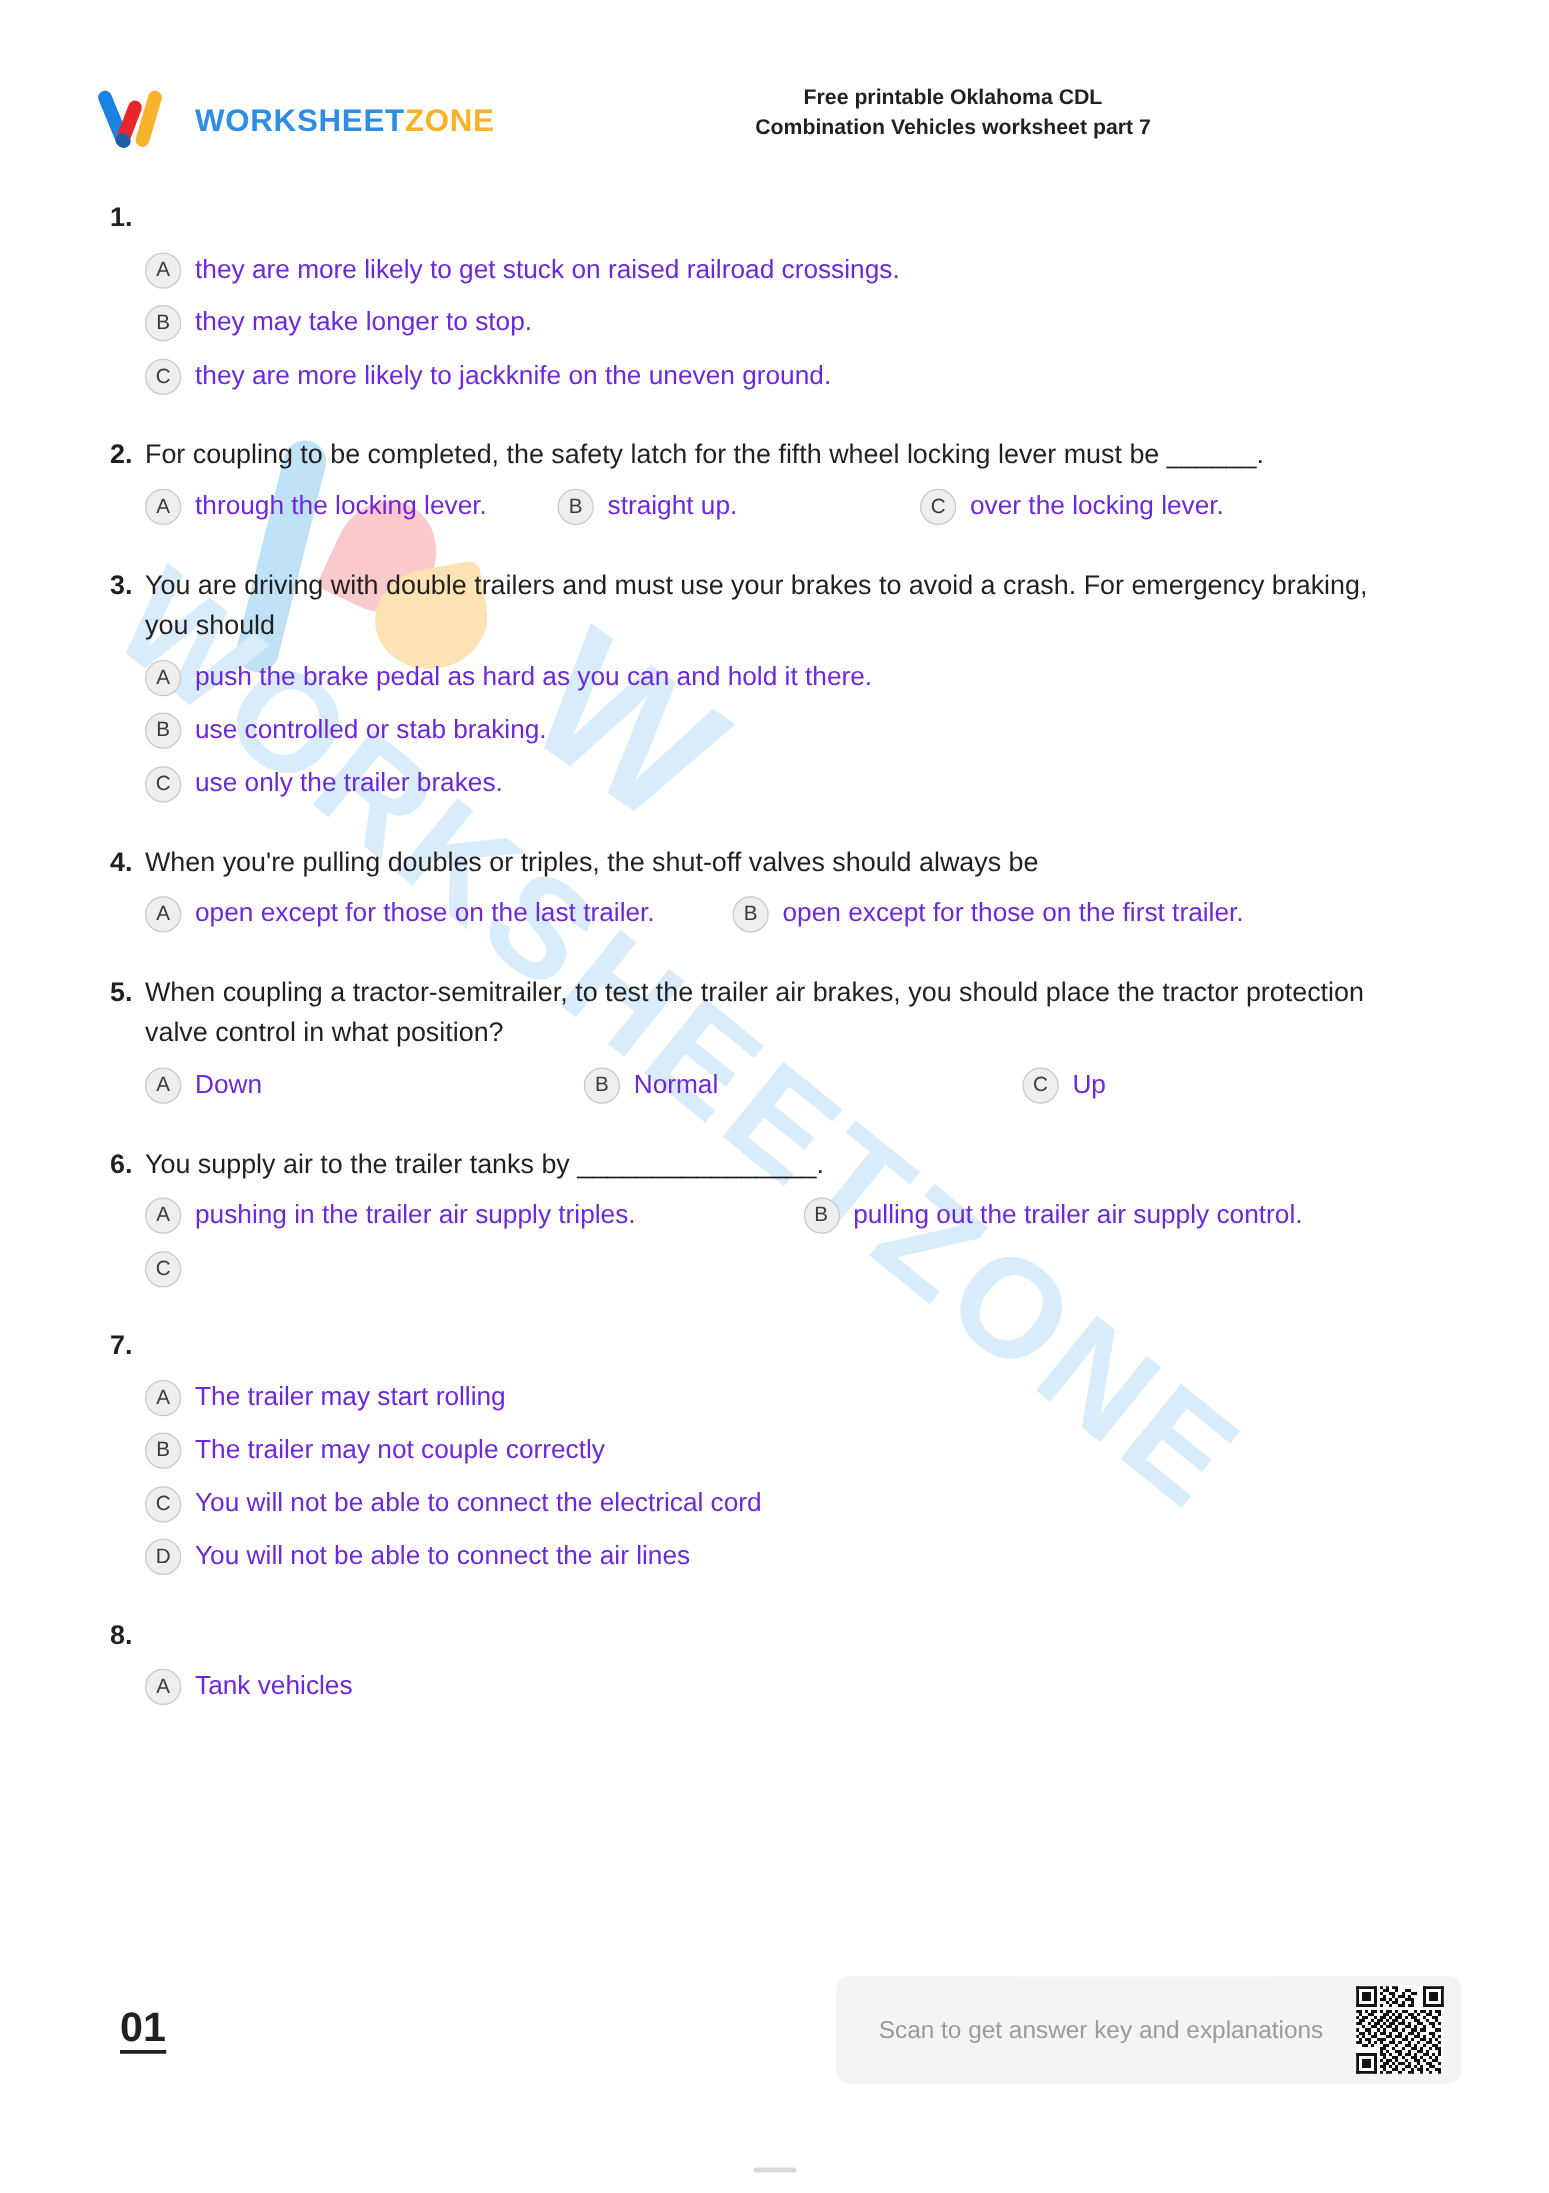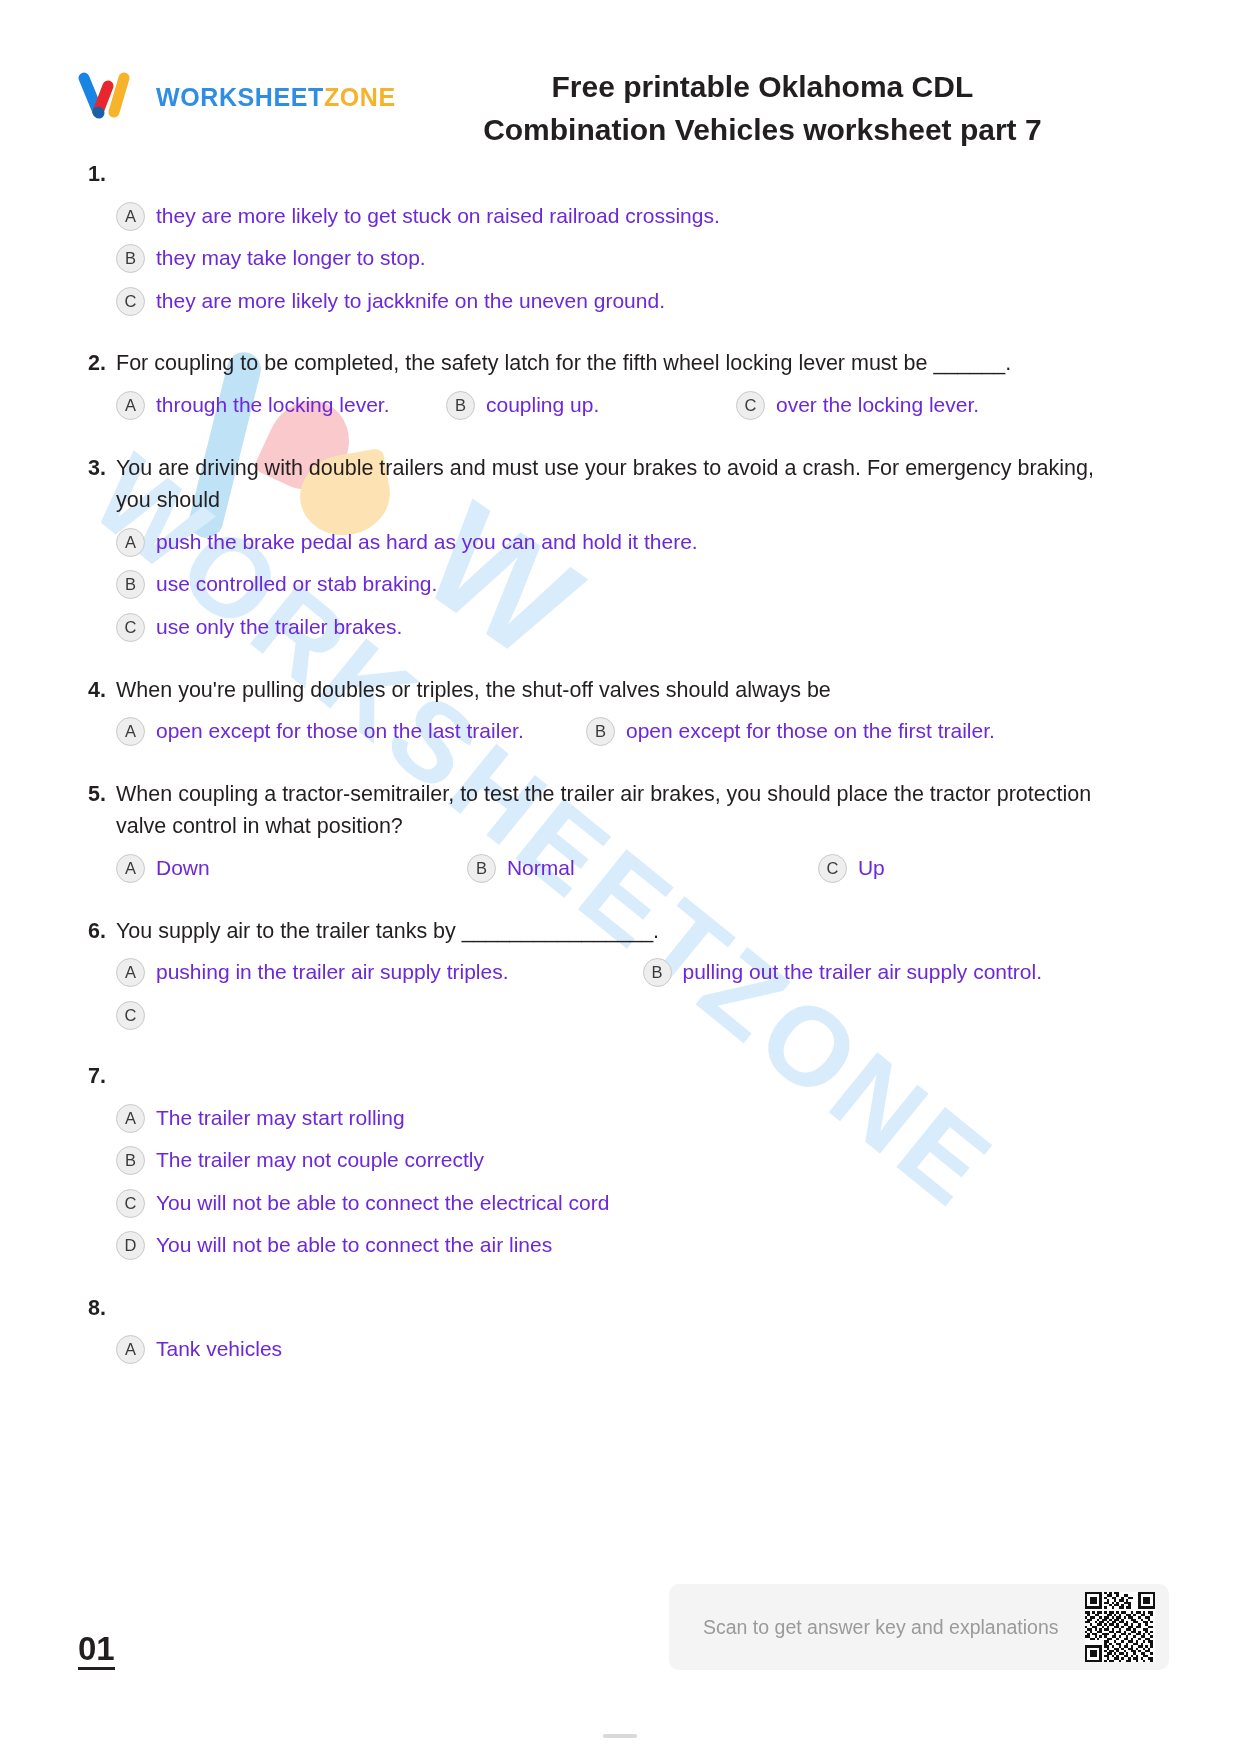--- a/index.html
+++ b/index.html
@@ -101,21 +101,21 @@
     font-weight: 700;
     letter-spacing: 0.6px;
     white-space: nowrap;
   }
   .brand-text .w1 { color: #2f8de4; }
   .brand-text .w2 { color: #f5b32c; }
 
   .doc-title {
     flex: 1 1 auto;
     text-align: center;
-    font-size: 30px;
+    font-size: 17px;
     font-weight: 700;
     line-height: 1.42;
     color: #231f20;
     padding-right: 40px;
     margin-top: 6px;
   }
 
   
   .questions {
     padding: 8px 70px 0 78px;
@@ -183,26 +183,26 @@
   .col-33 { width: 33.33%; }
   .col-50 { width: 50%; }
   .col-auto { width: auto; }
   .col-q2a { width: 330px; }
   .col-q2b { width: 290px; }
   .col-q4a { width: 470px; }
 
   
   .footer {
     position: absolute;
-    left: 0;
+    left: 18px;
     right: 0;
     bottom: 84px;
     height: 92px;
     display: flex;
-    align-items: flex-end;
+    align-items: center;
     padding: 0 70px 0 78px;
     z-index: 2;
   }
   .page-num {
     font-size: 33px;
     font-weight: 700;
     color: #231f20;
     border-bottom: 3px solid #231f20;
     padding-bottom: 2px;
     line-height: 1;
@@ -305,21 +305,21 @@
           <div class="q-text">For coupling to be completed, the safety latch for the fifth wheel locking lever must be ______.</div>
         </div>
         <div class="options">
           <div class="opt-row">
             <div class="opt col-q2a">
               <div class="bubble">A</div>
               <div class="opt-text">through the locking lever.</div>
             </div>
             <div class="opt col-q2b">
               <div class="bubble">B</div>
-              <div class="opt-text">coupling up.</div>
+              <div class="opt-text">straight up.</div>
             </div>
             <div class="opt col-auto">
               <div class="bubble">C</div>
               <div class="opt-text">over the locking lever.</div>
             </div>
           </div>
         </div>
       </div>
       <div class="question">
         <div class="q-head">

